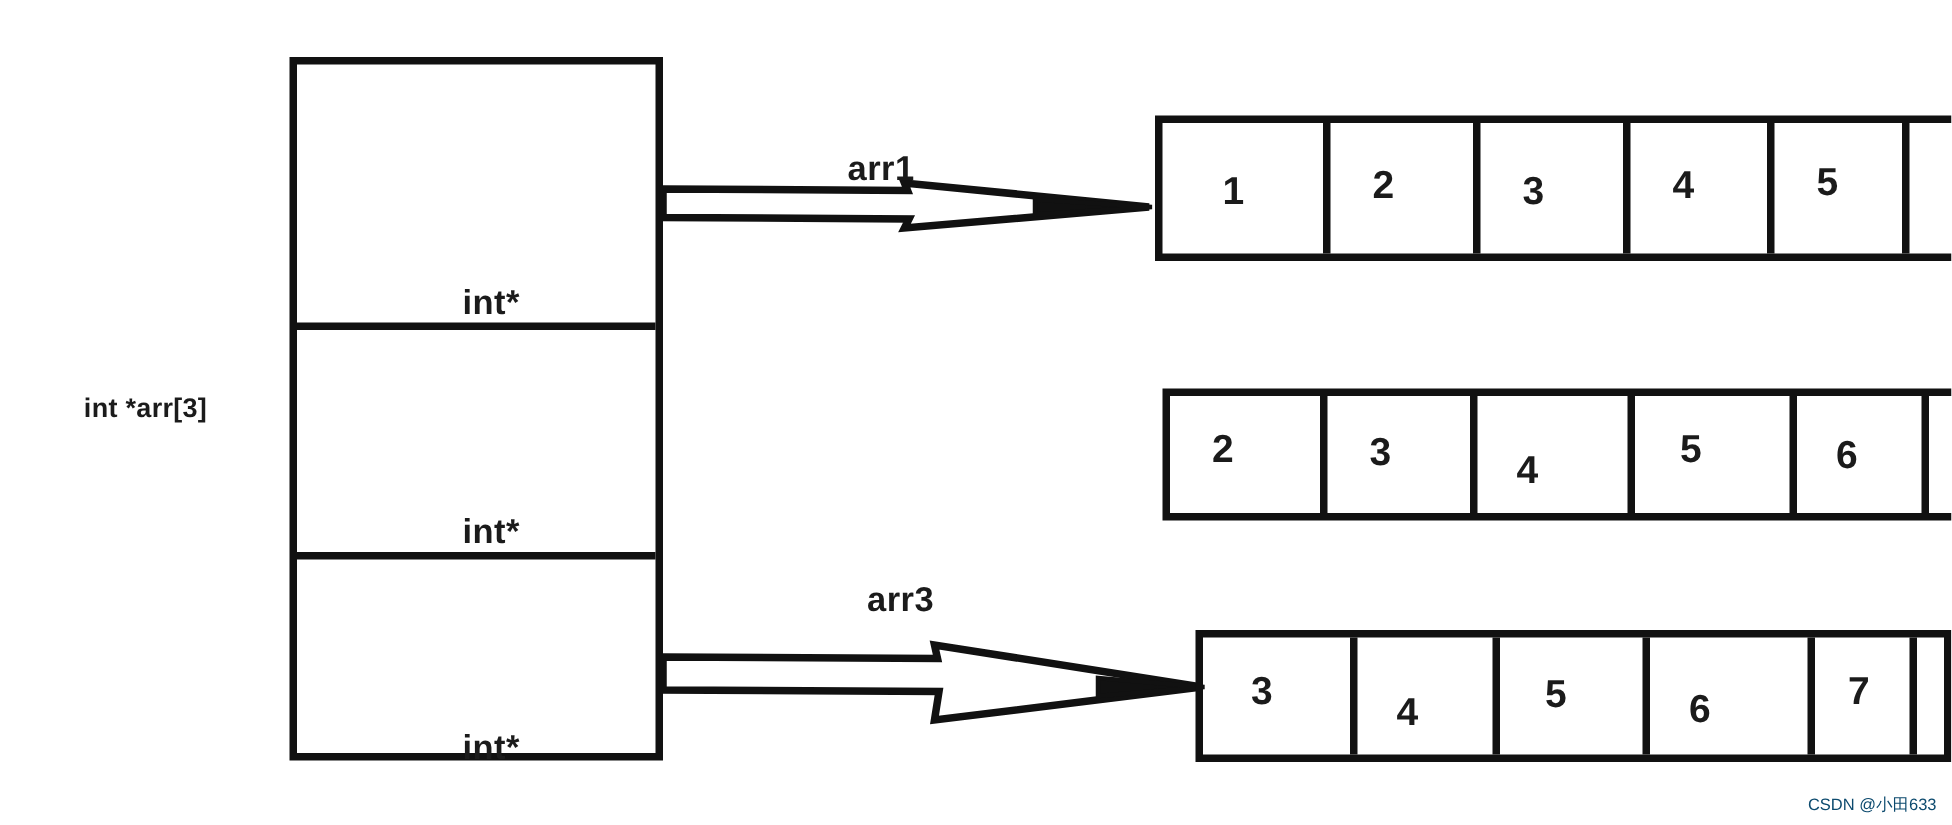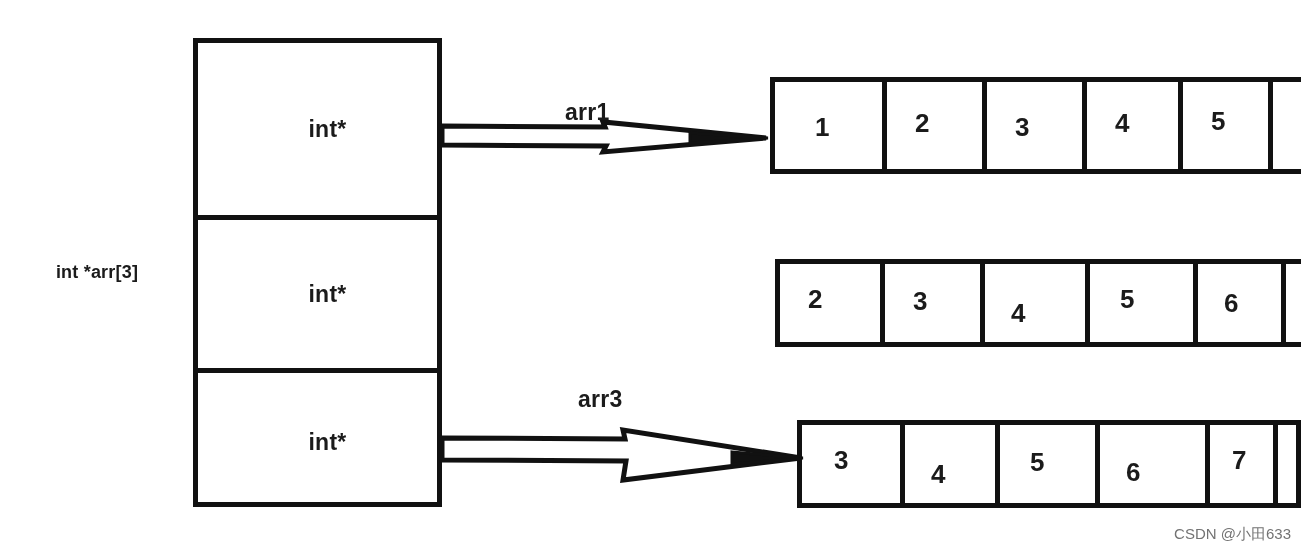--- a/index.html
+++ b/index.html
@@ -40,21 +40,21 @@
     height: 469px;
     border: 5px solid #111111;
     box-sizing: border-box;
   }
   .ptr-cell {
     position: absolute;
     left: 0;
     width: 100%;
     box-sizing: border-box;
     display: flex;
-    align-items: center;
+    align-items: flex-end;
     justify-content: center;
     padding-left: 20px;
   }
   .ptr-cell .ptr-text {
     font-size: 23px;
     font-weight: bold;
     color: #1b1b1b;
     letter-spacing: 0.3px;
   }
   #ptr-cell-0 { top: 0;    height: 172px; }
@@ -92,22 +92,22 @@
     position: absolute;
     font-size: 26px;
     font-weight: bold;
     color: #1b1b1b;
   }
 
   
   #watermark {
     right: 10px;
     bottom: 6px;
-    font-size: 15px;
-    color: #737373;
+    font-size: 11px;
+    color: #0c4a6e;
     white-space: nowrap;
   }
 </style>
 </head>
 <body>
 
 <div id="canvas">
 
   <div class="abs" id="decl-label">int *arr[3]</div>
 

